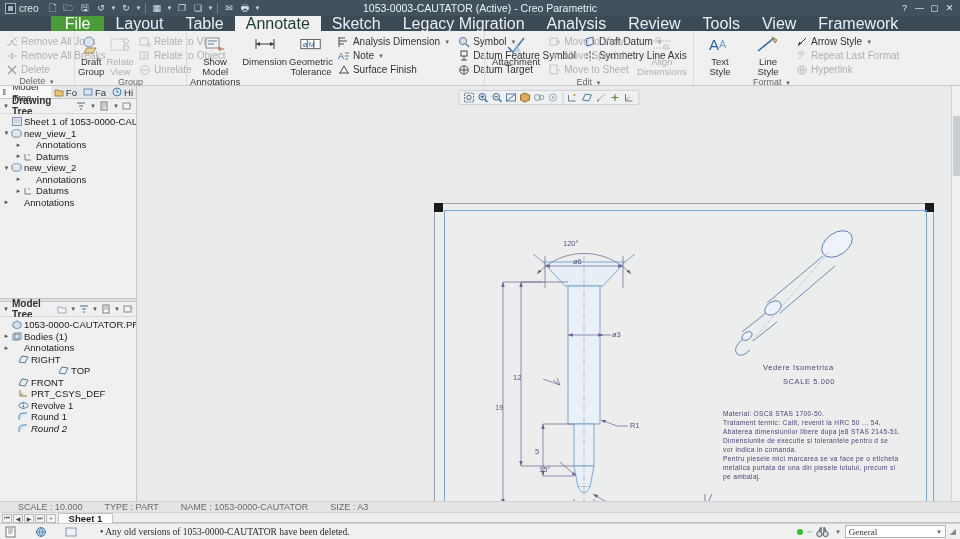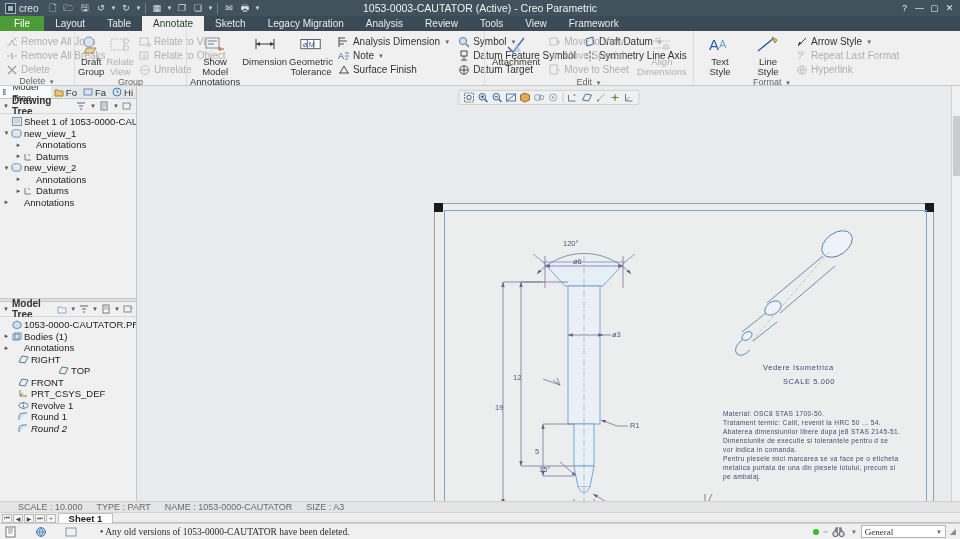--- a/index.html
+++ b/index.html
@@ -36,21 +36,21 @@
   #titlebar .wintitle {
     position:absolute; left:0; right:0; text-align:center; font-size:10.5px; color:#eef3f6;
     pointer-events:none;
   }
   #titlebar .wincontrols { margin-left:auto; display:flex; align-items:center; padding-right:3px; z-index:2;}
   #titlebar .wincontrols span { width:15px;height:14px;display:inline-flex;align-items:center;justify-content:center;font-size:9px;color:#e6eef2;}
   #titlebar .wincontrols .help { font-size:9px; }
 
   
   #ribbon-tabs {
-    height:15px; background:#3b4a55; display:flex; align-items:stretch; font-size:10px;
+    height:15px; background:#3b4a55; display:flex; align-items:stretch; font-size:16px;justify-content:center;
   }
   #ribbon-tabs .tab {
     padding:0 11px; display:flex;align-items:center; color:#e8eef2; cursor:default; white-space:nowrap;
   }
   #ribbon-tabs .tab.file { background:#4b9b36; color:#fff; padding:0 14px; }
   #ribbon-tabs .tab.active { background:#f0f0f0; color:#1c3d2a; }
 
   
   #ribbon {
     height:55px; background:#f0f0f0; border-bottom:1px solid #c9c9c9;
@@ -112,21 +112,21 @@
     background:#eceded; border:1px solid #9aa0a5;
   }
   .corner { position:absolute; width:9px;height:9px;background:#1a1a1a;}
   .corner.tl{left:-1px;top:-1px;} .corner.tr{right:-1px;top:-1px;}
   #sheetframe { position:absolute; left:9px;top:6px;right:6px;bottom:6px; border:1px solid #7aa7d6; }
   #drawsvg { position:absolute; left:0;top:0; width:500px;height:350px; }
 
   
   #statusline {
     height:11px; background:#e4e4e4; border-top:1px solid #cfcfcf;
-    display:flex;align-items:center;gap:14px;padding-left:18px;font-size:9px;color:#6a6a6a;
+    display:flex;align-items:center;gap:22px;padding-left:18px;font-size:9px;color:#6a6a6a;
   }
   #sheettabs {
     height:11px;background:#ededed;border-top:1px solid #d4d4d4;display:flex;align-items:stretch;
   }
   #sheettabs .nav { display:flex;align-items:center;gap:1px;padding:0 2px;}
   #sheettabs .navb {
     width:10px;height:9px;border:1px solid #b9b9b9;background:#f6f6f6;font-size:6px;
     display:inline-flex;align-items:center;justify-content:center;color:#444;cursor:default;
   }
   #sheettabs .stab {
@@ -138,21 +138,21 @@
   
   #msgbar {
     height:16px;background:#f0f0f0;border-top:1px solid #cfcfcf;display:flex;align-items:center;gap:16px;
     padding:0 4px;font-size:9.5px;color:#333;font-family:Liberation Serif, serif;
   }
   #msgbar .mb { width:14px;height:13px;display:inline-flex;align-items:center;justify-content:center;cursor:default;}
   #msgbar .msg { margin-left:6px; color:#2b2b2b; }
   #msgbar .right { margin-left:auto;display:flex;align-items:center;gap:4px;}
   #msgbar .greendot{width:6px;height:6px;border-radius:50%;background:#2fbf2f;display:inline-block;}
   #msgbar .selbox {
-    width:85px;height:13px;border:1px solid #b6b6b6;background:#fff;font-size:9px;color:#333;
+    width:101px;height:13px;border:1px solid #b6b6b6;background:#fff;font-size:9px;color:#333;
     display:flex;align-items:center;padding:0 3px;
   }
   #msgbar .selbox .cv{flex:1;}
   .scroll-v {
     position:absolute;right:0;top:0;width:9px;height:100%;background:#f0f0f0;border-left:1px solid #d2d2d2;
   }
   .scroll-v .thumb{position:absolute;left:1px;top:30px;width:7px;height:60px;background:#c8cdd1;border-radius:1px;}
   text { font-family:"Liberation Sans", sans-serif; }
 </style>
 </head>

